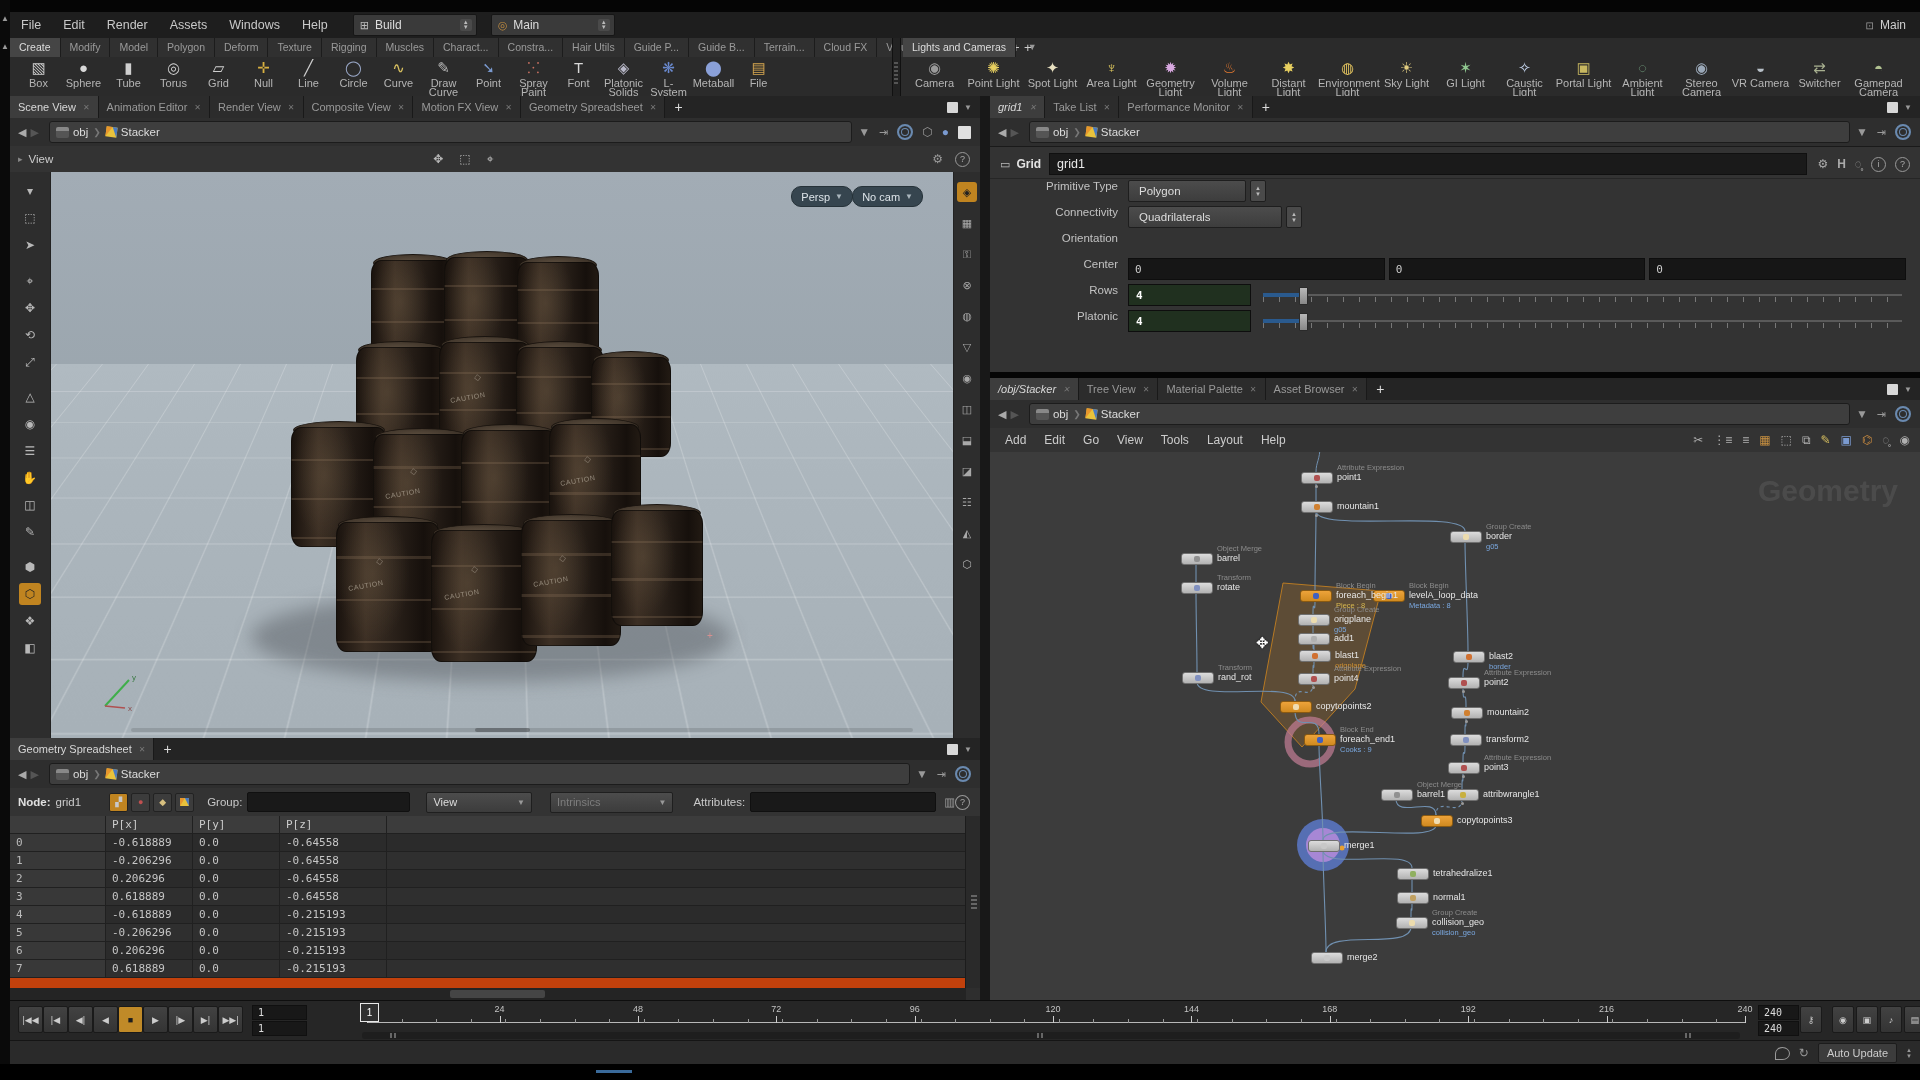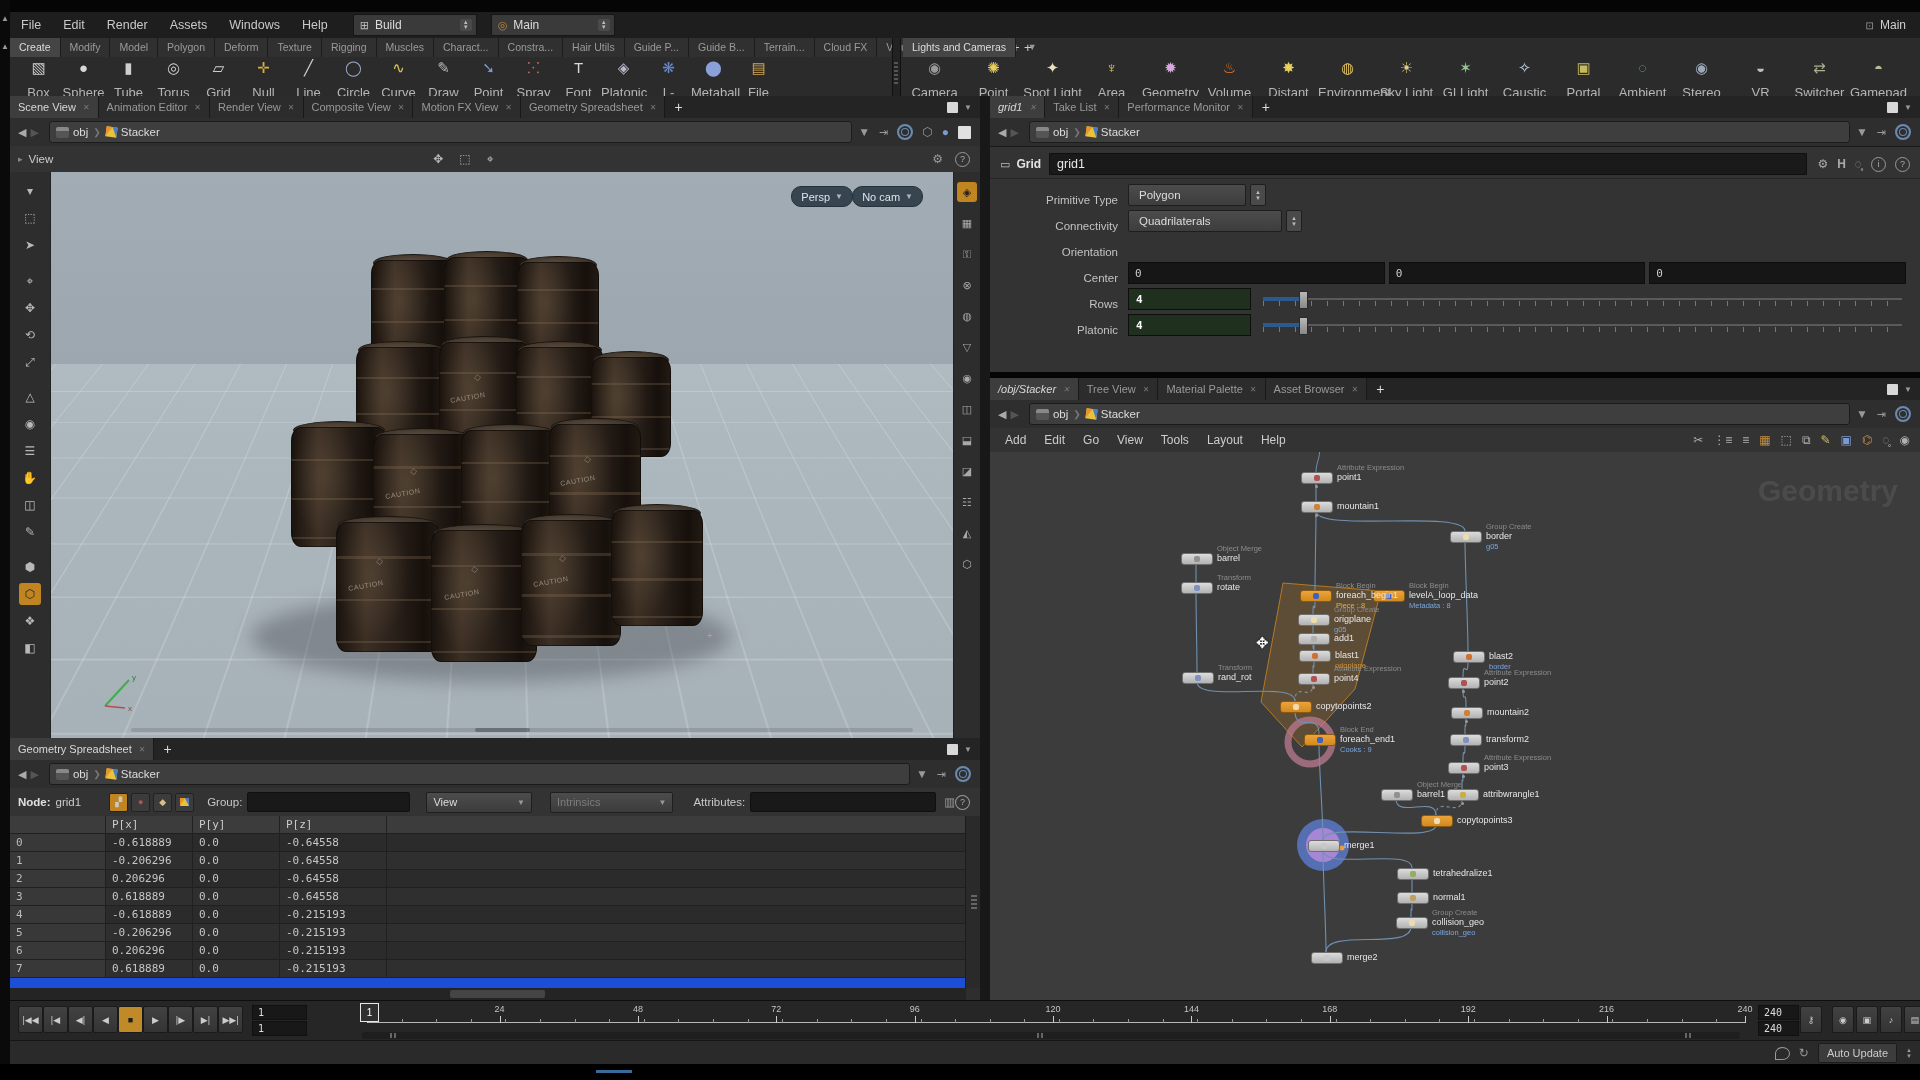--- a/index.html
+++ b/index.html
@@ -19,21 +19,21 @@
   
   #shelf{position:absolute;left:10px;top:38px;right:0;height:58px;background:#2b2b2b;border-bottom:1px solid #141414;}
   .shelf-tabs{position:absolute;top:0;height:19px;display:flex;}
   .shelf-tab{height:19px;line-height:19px;padding:0 9px;font-size:10.5px;color:#9a9a9a;background:#303030;border-right:1px solid #1c1c1c;white-space:nowrap;}
   .shelf-tab.active{background:#454545;color:#ddd;}
   .shelf-plus{color:#ccc;font-size:13px;padding:0 8px;line-height:19px;}
   .shelf-caret{color:#999;font-size:9px;line-height:19px;padding-right:6px;}
   .shelf-tools{position:absolute;top:20px;height:38px;display:flex;}
   .shelf-tool{width:45px;flex:none;text-align:center;cursor:default;}
   .shelf-tool .ticon{display:block;height:20px;line-height:20px;font-size:15px;}
-  .shelf-tool .tlabel{display:block;font-size:13px;color:#b5b5b5;line-height:8.5px;margin-top:11px;white-space:pre-line;}
+  .shelf-tool .tlabel{display:block;font-size:11px;color:#b5b5b5;line-height:8.5px;margin-top:1px;white-space:pre-line;}
   .shelf-div{position:absolute;top:0;bottom:0;width:7px;background:#222;border-left:1px solid #111;border-right:1px solid #111;}
   .grip{position:absolute;top:24px;left:1px;width:4px;height:22px;background:repeating-linear-gradient(0deg,#555 0 2px,transparent 2px 4px);}
   
   .tabbar{position:absolute;height:22px;background:#242424;border-bottom:1px solid #161616;display:flex;align-items:stretch;}
   .ptab{display:flex;align-items:center;padding:0 8px;background:#2c2c2c;border-right:1px solid #191919;color:#999;font-size:11px;white-space:nowrap;}
   .ptab.active{background:#3d3d3d;color:#d8d8d8;}
   .ptab .close{margin-left:7px;font-size:8px;color:#777;}
   .ptab.italic{font-style:italic;}
   .tab-plus{color:#ddd;font-size:14px;padding:0 9px;display:flex;align-items:center;}
   .tabbar .corner{margin-left:auto;display:flex;align-items:center;gap:6px;padding-right:8px;}
@@ -91,21 +91,21 @@
   
   #sheet-pane{position:absolute;left:10px;top:738px;width:970px;height:262px;background:#2e2e2e;}
   #sheet-controls{position:absolute;left:0;top:50px;width:100%;height:28px;background:#333;border-bottom:1px solid #1d1d1d;display:flex;align-items:center;font-size:11.5px;}
   .mode-btn{width:17px;height:17px;border-radius:2px;margin-right:3px;display:flex;align-items:center;justify-content:center;font-size:9px;background:#3c3c3c;border:1px solid #222;}
   .mode-btn.hl{background:#c08420;}
   .inset{background:#191919;border:1px solid #101010;border-radius:2px;height:18px;}
   .ddbtn{height:19px;background:linear-gradient(180deg,#4c4c4c,#3c3c3c);border:1px solid #1f1f1f;border-radius:2px;
     display:flex;align-items:center;justify-content:space-between;color:#ddd;padding:0 6px;font-size:11px;}
   .ddbtn .car{font-size:8px;color:#999;margin-left:8px;}
   .ddbtn.dim{color:#7d7d7d;}
-  #sheet-table{position:absolute;left:0;top:78px;right:14px;bottom:12px;overflow:hidden;background:#1d4ed8;}
+  #sheet-table{position:absolute;left:0;top:78px;right:14px;bottom:12px;overflow:hidden;background:#c2410c;}
   .trow{display:flex;height:18px;line-height:18px;}
   .tcell{border-right:1px solid #202020;border-bottom:1px solid #202020;padding-left:6px;font-size:11px;color:#c6c6c6;}
   .tc-id{width:89px;flex:none;background:#383838;color:#bbb;}
   .tc-x{width:80px;flex:none;}
   .tc-y{width:80px;flex:none;}
   .tc-z{width:100px;flex:none;}
   .tc-fill{flex:1;border-right:none;}
   .thead .tcell{background:#3c3c3c;color:#ccc;}
   .trow:nth-child(even) .tcell:not(.tc-id){background:#2b2b2b;}
   .trow:nth-child(odd) .tcell:not(.tc-id){background:#2f2f2f;}
@@ -117,21 +117,21 @@
   
   #vsplit{position:absolute;left:980px;top:96px;width:10px;bottom:80px;background:#181818;}
   
   #param-pane{position:absolute;left:990px;top:118px;right:0;height:254px;background:#333;}
   #param-header{position:absolute;left:0;top:32px;right:0;height:28px;display:flex;align-items:center;border-bottom:1px solid #262626;}
   #param-name{flex:1;height:20px;background:#1a1a1a;border:1px solid #101010;color:#e8e8e8;font-size:12.5px;
     display:flex;align-items:center;padding-left:7px;margin-right:10px;}
   .hicon{color:#aaa;font-size:12px;margin-right:9px;}
   .circ{display:inline-flex;width:13px;height:13px;border:1px solid #999;border-radius:50%;align-items:center;justify-content:center;font-size:9px;color:#aaa;}
   #param-rows{position:absolute;left:0;top:62px;right:0;bottom:0;}
-  .prow{display:flex;align-items:flex-end;height:26px;}
+  .prow{display:flex;align-items:flex-start;height:26px;}
   .plabel{width:128px;flex:none;text-align:right;padding-right:10px;color:#c2c2c2;font-size:11.5px;}
   .pfield{display:flex;align-items:center;gap:4px;flex:1;padding-right:14px;}
   .dropdown{height:20px;background:linear-gradient(180deg,#4c4c4c,#3d3d3d);border:1px solid #1e1e1e;border-radius:2px;color:#ddd;
     font-size:11.5px;display:flex;align-items:center;padding:0 10px;}
   .dd-spin{display:flex;flex-direction:column;justify-content:center;background:#4a4a4a;border:1px solid #1e1e1e;border-radius:2px;height:20px;padding:0 4px;font-size:6px;color:#bbb;line-height:6px;}
   .expr{height:20px;background:#3f7c3a;border:1px solid #1c3418;color:#fff;font-weight:bold;font-size:11px;
     display:flex;align-items:center;padding-left:6px;flex:1;overflow:hidden;white-space:nowrap;}
   .numfield{height:20px;background:#161616;border:1px solid #0e0e0e;color:#ccc;font-size:11px;display:flex;align-items:center;padding-left:6px;flex:1;}
   .greennum{height:20px;width:114px;flex:none;background:#20301f;border:1px solid #0e0e0e;color:#fff;font-weight:bold;font-size:11px;display:flex;align-items:center;padding-left:7px;}
   .slider{position:relative;flex:1;height:20px;margin-left:8px;}

